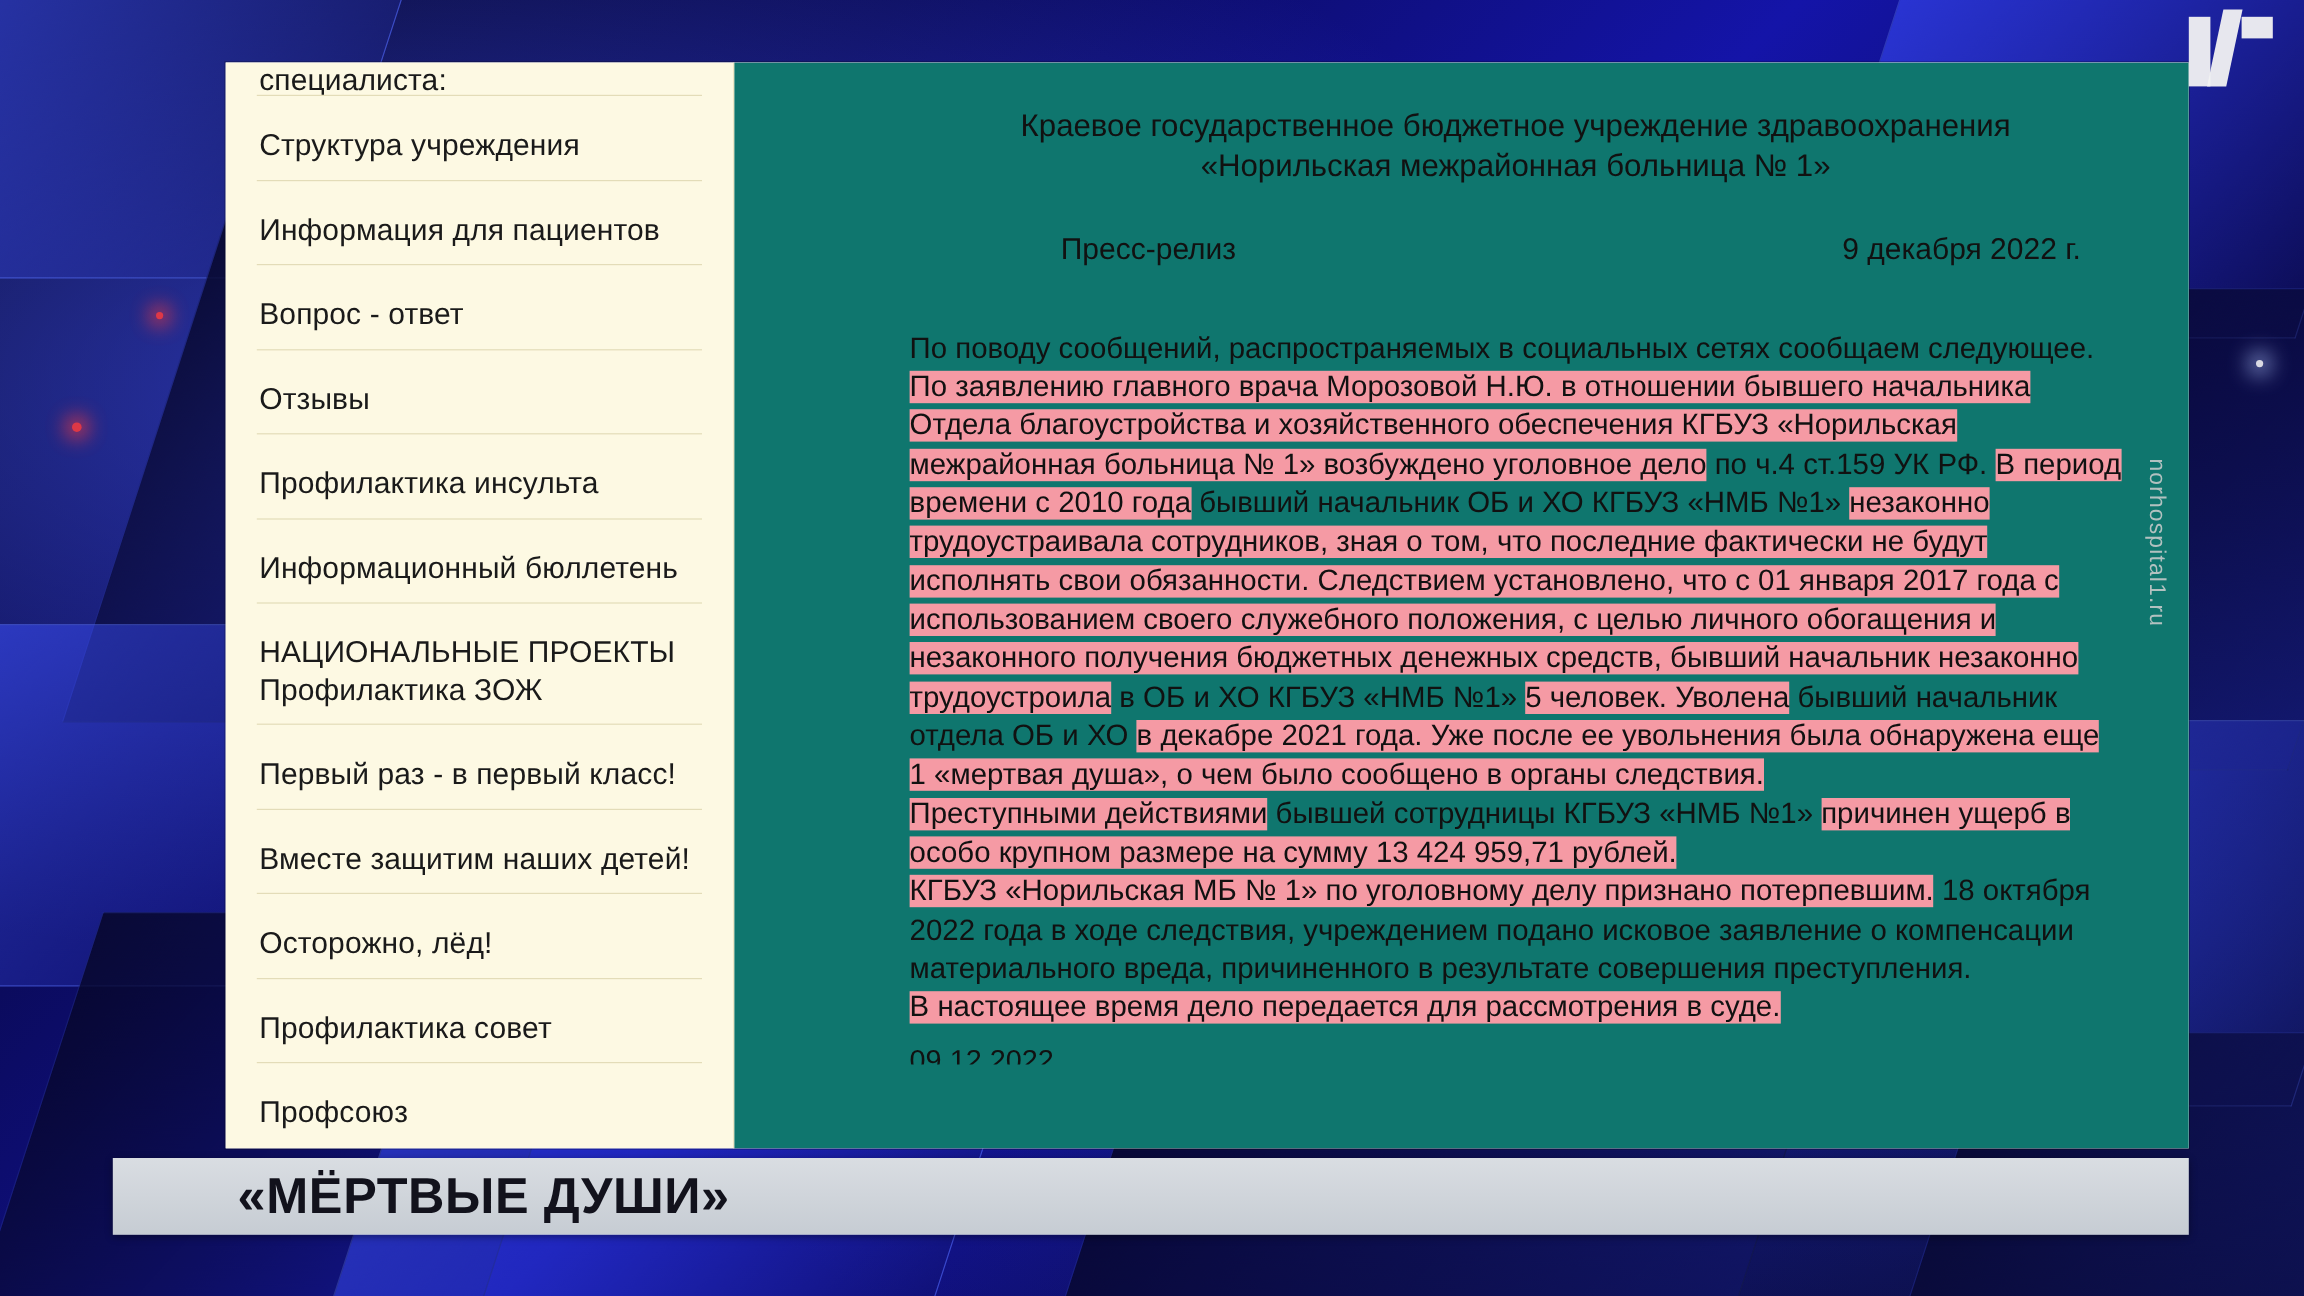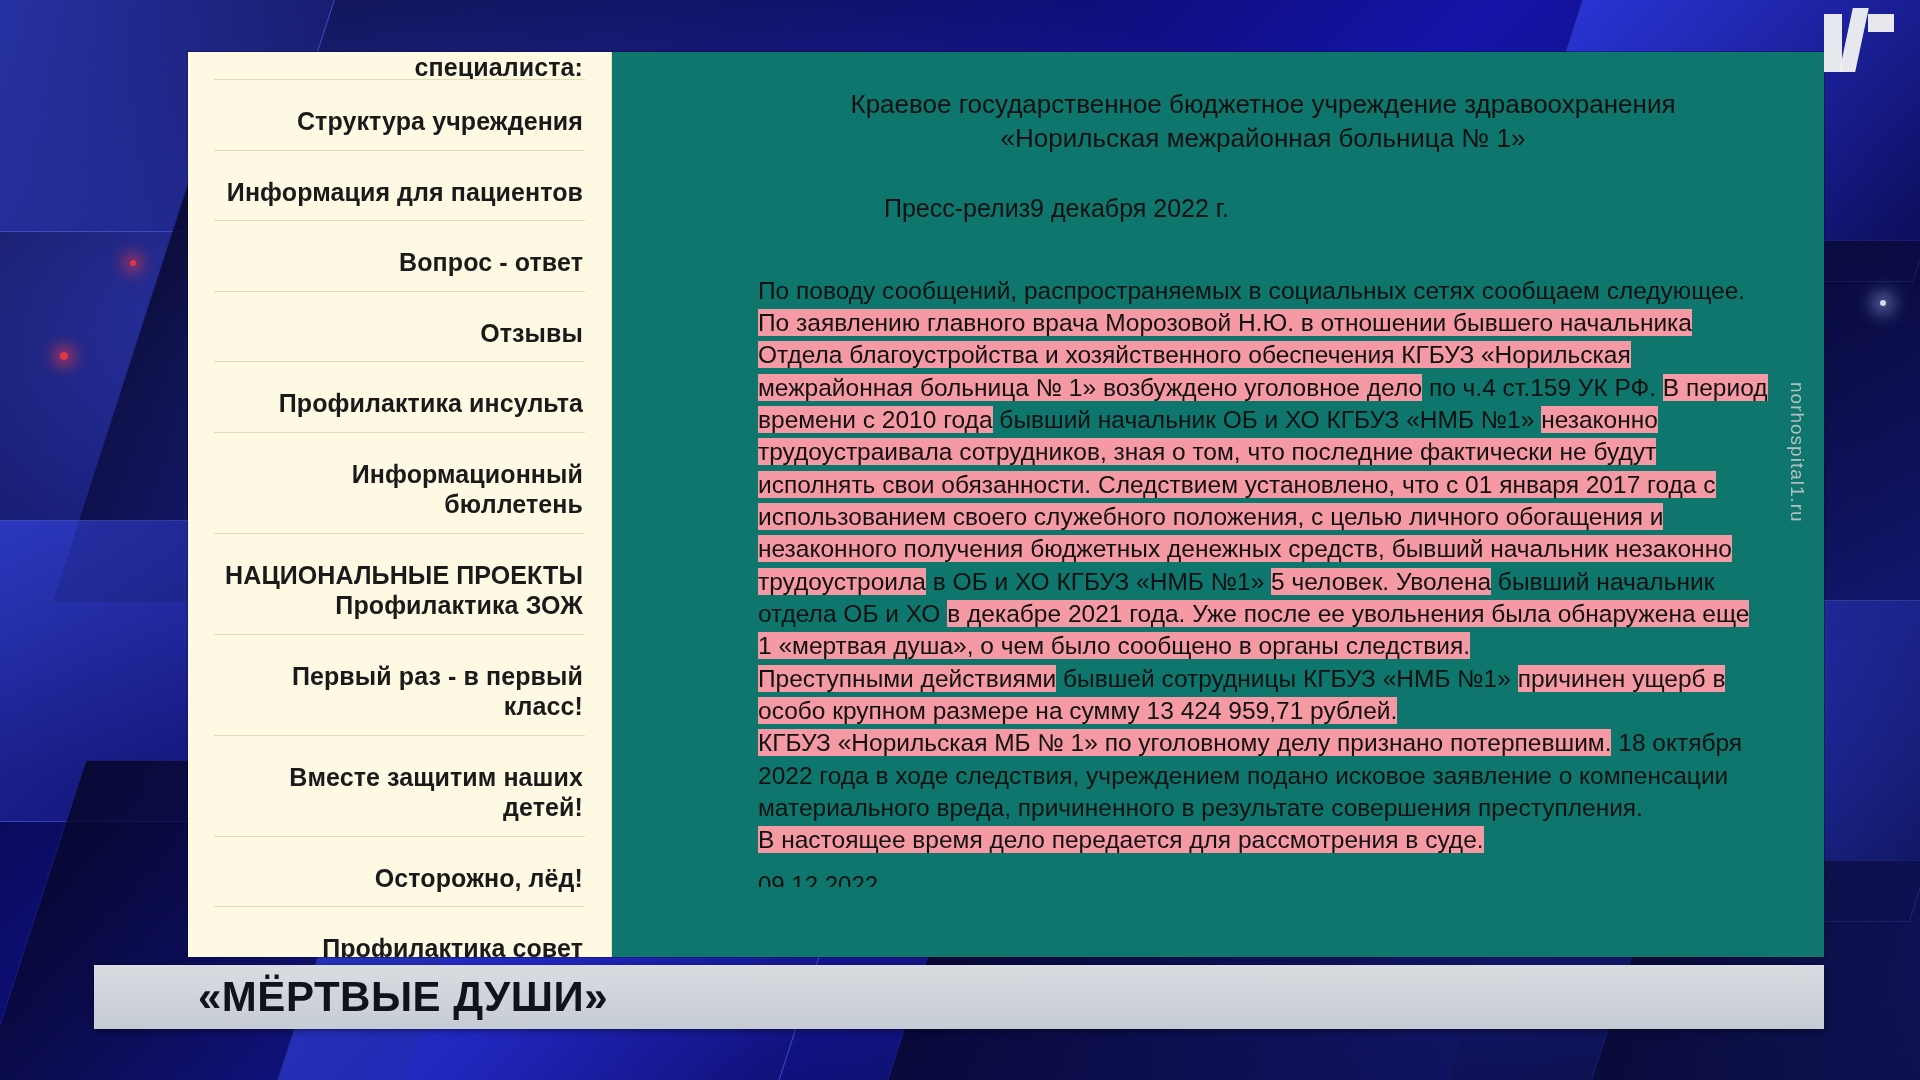--- a/index.html
+++ b/index.html
@@ -72,27 +72,26 @@
     top: 0;
     width: 424px;
     height: 905px;
     background: #fdf9e3;
     border-right: 1px solid #e8e0bb;
     padding: 0 26px;
     box-sizing: border-box;
   }
   .menu-item {
     font-size: 25px;
-    font-weight: bold;
+    font-weight: normal;
     color: #1a1a1a;
     line-height: 1.22;
     padding: 26px 2px 13px 2px;
     border-bottom: 1px solid #e3dcb8;
     letter-spacing: .1px;
-    text-align: right;
   }
   .menu-item.clipped-top {
     color: #1a1a1a;
     padding-top: 0;
     height: 14px;
     overflow: hidden;
   }
   .menu-item.clipped-bottom {
     height: 22px;
     overflow: hidden;
@@ -115,21 +114,21 @@
   .doc-header {
     text-align: center;
     font-size: 26px;
     line-height: 1.3;
     color: #111;
     margin-top: 10px;
   }
   .doc-header .l2 { display: block; }
   .doc-subhead {
     display: flex;
-    justify-content: flex-start;
+    justify-content: space-between;
     align-items: baseline;
     margin: 38px 34px 0 126px;
     font-size: 25px;
     color: #111;
   }
   .doc-body {
     margin-top: 52px;
     font-size: 24.5px;
     line-height: 1.32;
     color: #111;

